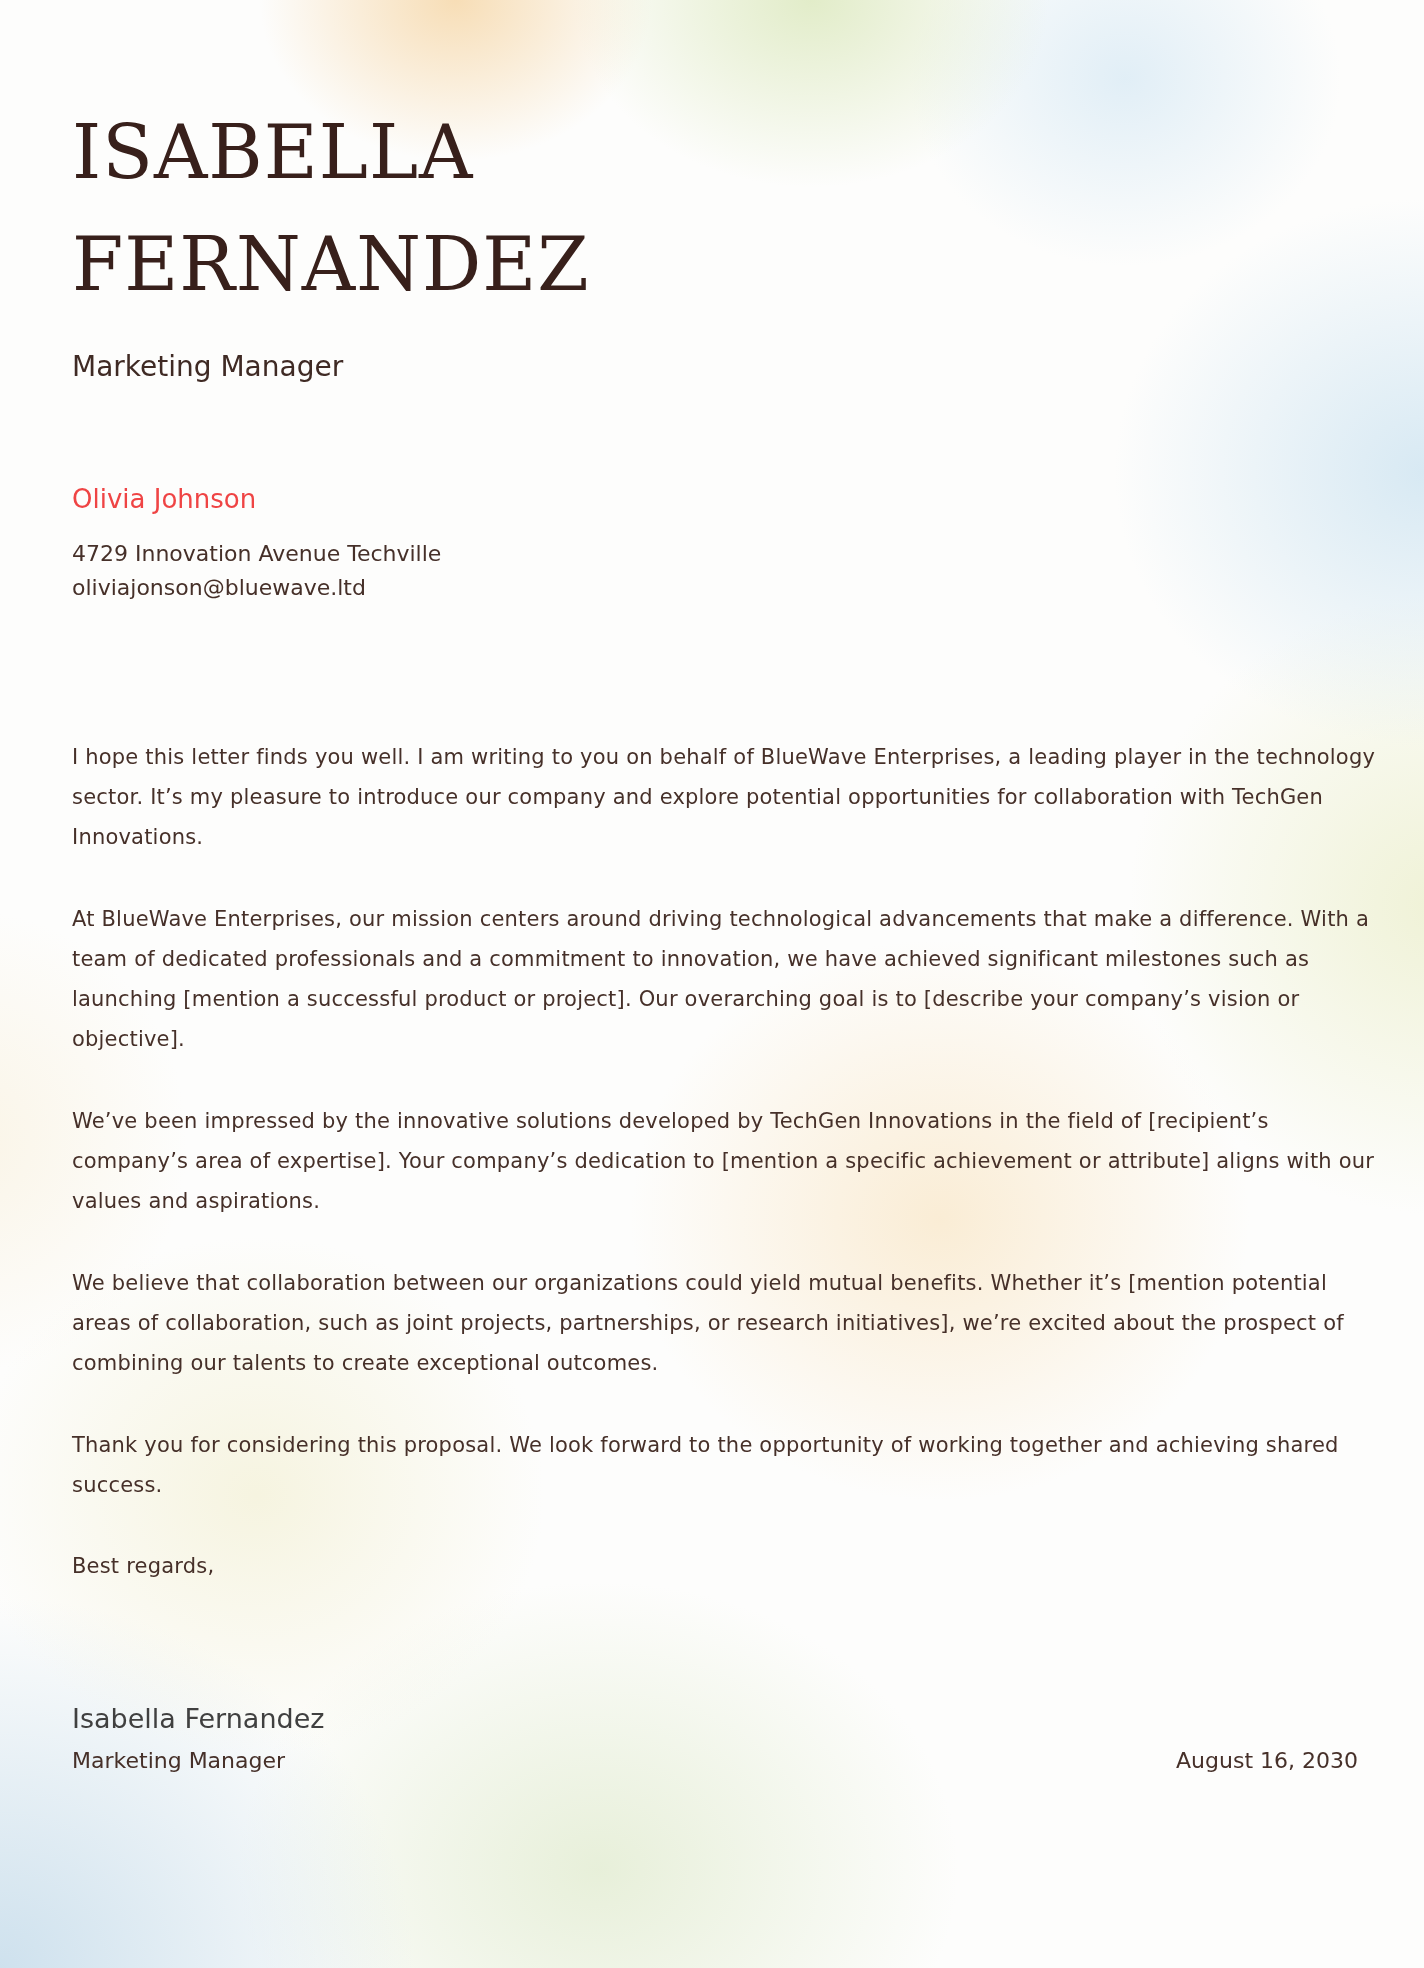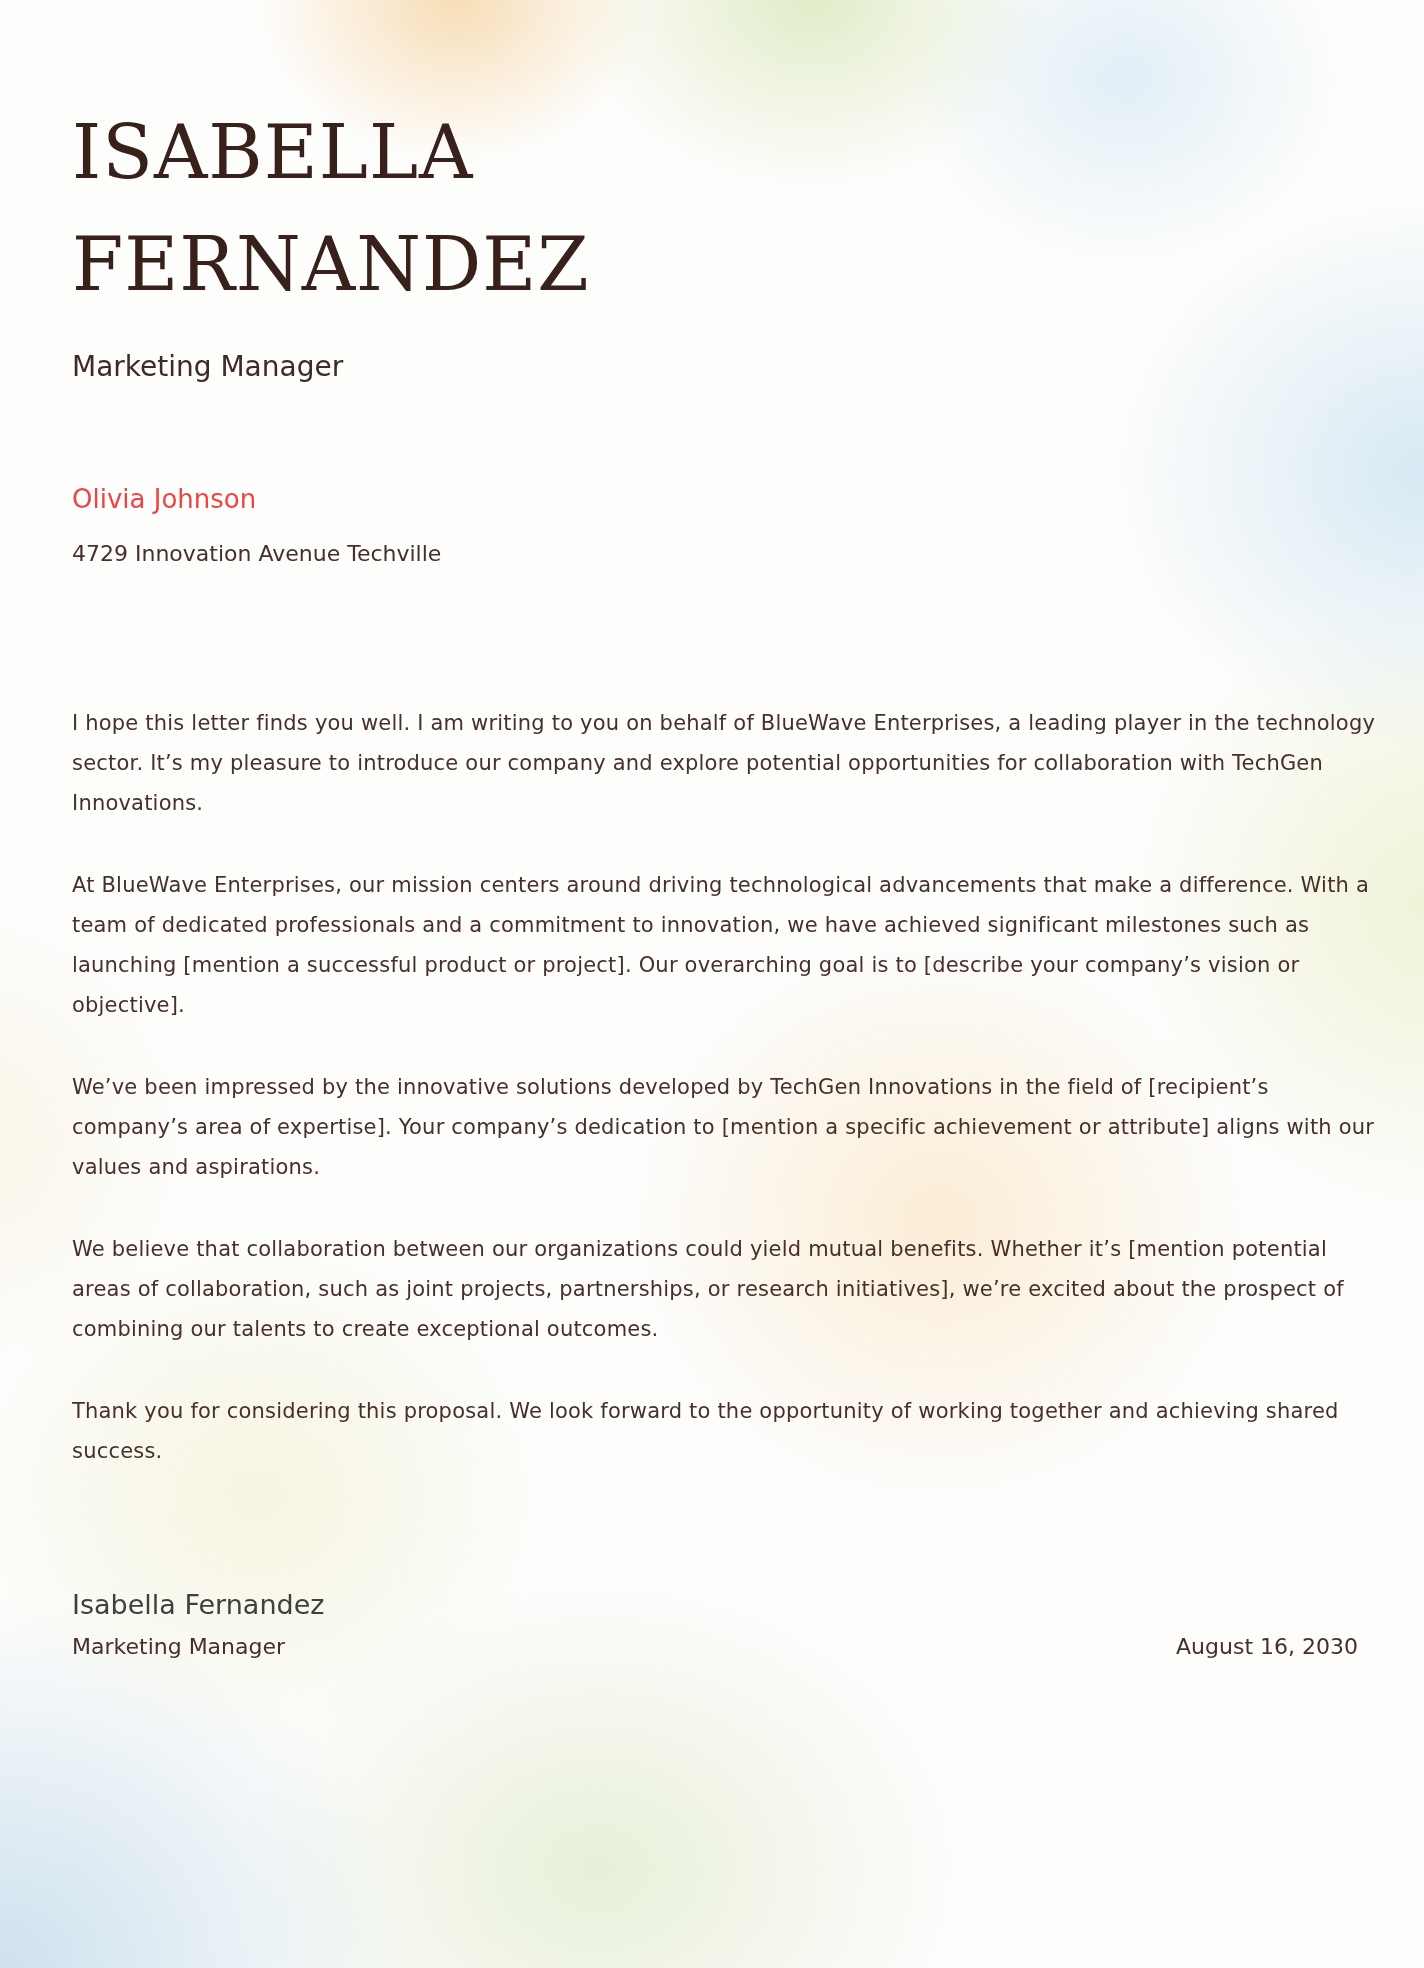--- a/index.html
+++ b/index.html
@@ -94,30 +94,32 @@
     <span>ISABELLA</span>
     <span>FERNANDEZ</span>
   </h1>
 
   <div class="role-title">Marketing Manager</div>
 
   <div class="recipient-name">Olivia Johnson</div>
 
   <div class="recipient-details">
     <div>4729 Innovation Avenue Techville</div>
+    <div>oliviajonson@bluewave.ltd</div>
   </div>
 
   <div class="letter-body">
     <p>I hope this letter finds you well. I am writing to you on behalf of BlueWave Enterprises, a leading player in the technology sector. It’s my pleasure to introduce our company and explore potential opportunities for collaboration with TechGen Innovations.</p>
     <p>At BlueWave Enterprises, our mission centers around driving technological advancements that make a difference. With a team of dedicated professionals and a commitment to innovation, we have achieved significant milestones such as launching [mention a successful product or project]. Our overarching goal is to [describe your company’s vision or objective].</p>
     <p>We’ve been impressed by the innovative solutions developed by TechGen Innovations in the field of [recipient’s company’s area of expertise]. Your company’s dedication to [mention a specific achievement or attribute] aligns with our values and aspirations.</p>
     <p>We believe that collaboration between our organizations could yield mutual benefits. Whether it’s [mention potential areas of collaboration, such as joint projects, partnerships, or research initiatives], we’re excited about the prospect of combining our talents to create exceptional outcomes.</p>
     <p>Thank you for considering this proposal. We look forward to the opportunity of working together and achieving shared success.</p>
   </div>
 
+  <div class="salutation">Best regards,</div>
 
   <div class="signature-name">Isabella Fernandez</div>
 
   <div class="footer-row">
     <div>Marketing Manager</div>
     <div class="footer-date">August 16, 2030</div>
   </div>
 
 </div>
 

